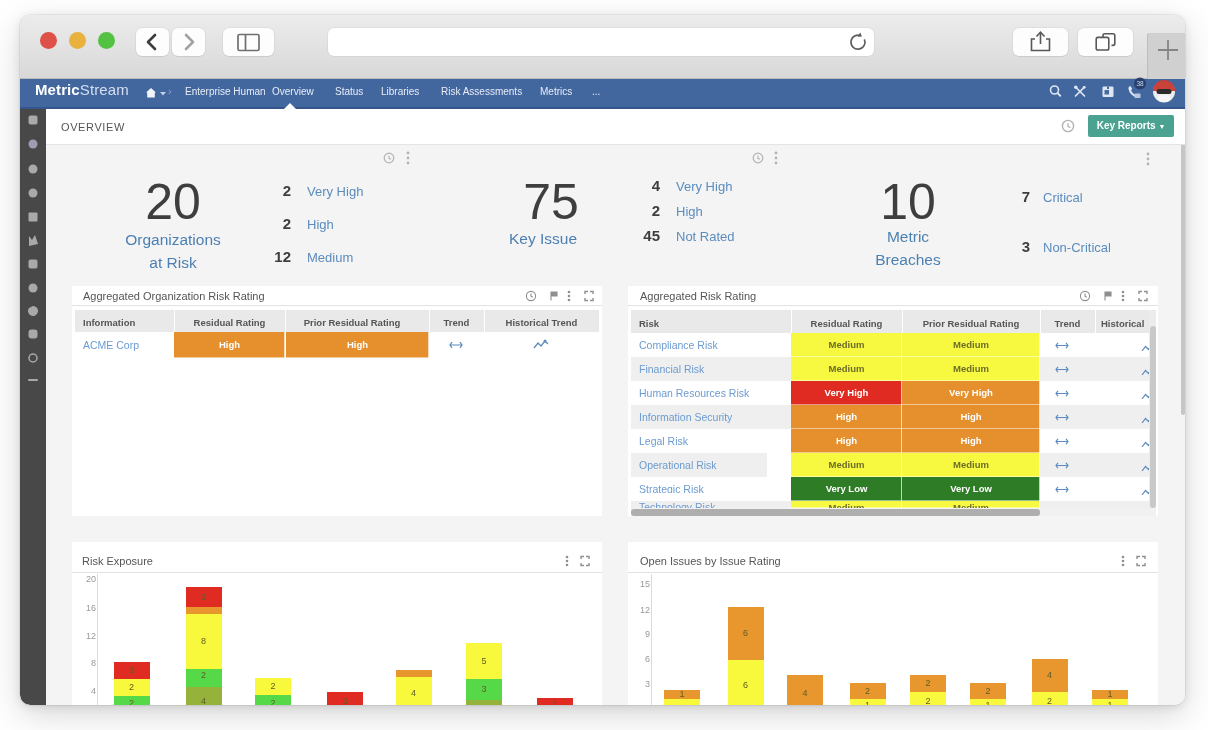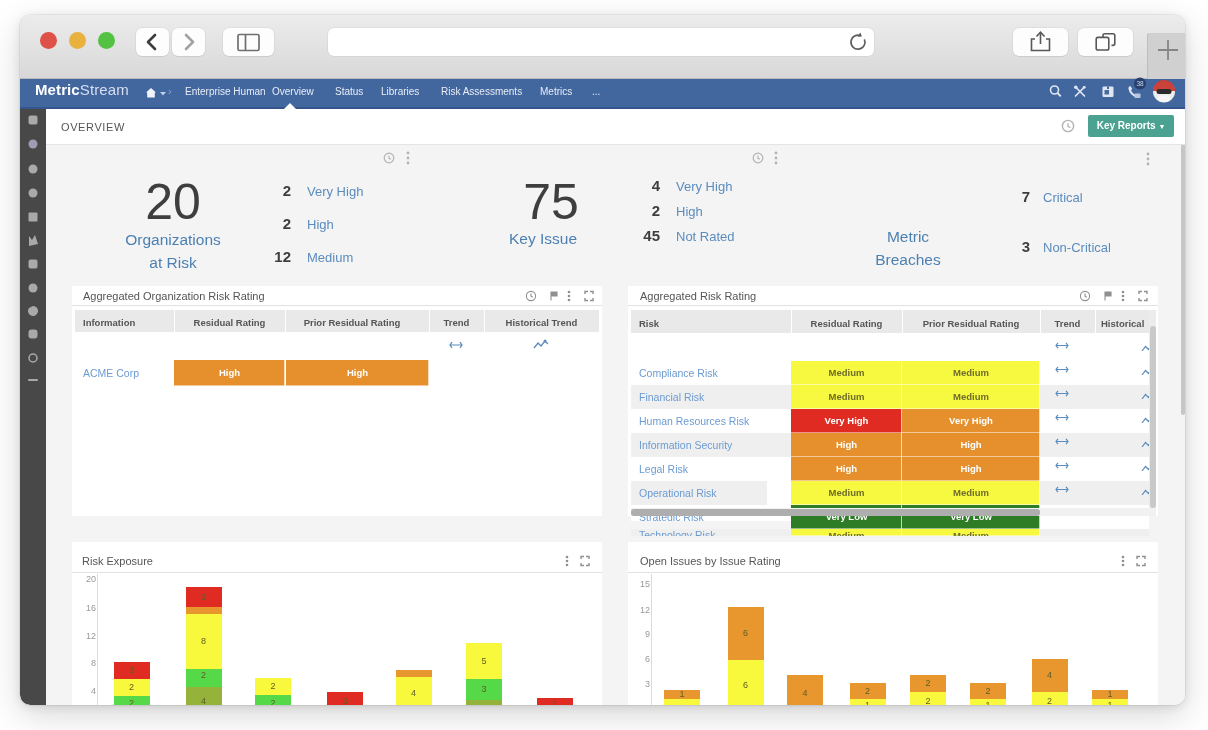--- a/index.html
+++ b/index.html
@@ -45,21 +45,21 @@
 .gico { position:absolute; color:#9b9b9b; }
 
 
 .panel { position:absolute; background:#fff; }
 .ptitle { position:absolute; font-size:11px; color:#555; top:4px; }
 .pdiv { position:absolute; left:0; right:0; top:19px; border-top:1px solid #e2e2e2; }
 
 
 .thead { position:absolute; background:#e9e9e9; }
 .th { position:absolute; font-size:9.5px; font-weight:bold; color:#555; text-align:center; top:31px; }
-.td { position:absolute; font-size:10.5px; overflow:hidden;margin-top:28px; }
+.td { position:absolute; font-size:10.5px; overflow:hidden; }
 .rating { text-align:center; font-weight:bold; line-height:24px; font-size:9.5px; box-shadow: inset -1px 0 0 rgba(255,255,255,.7), inset 0 -1px 0 rgba(255,255,255,.5); }
 
 
 .ylab { position:absolute; font-size:9px; color:#999; width:20px; text-align:right; }
 </style>
 </head>
 <body>
 <div id="win">
 
   <div id="tb">
@@ -235,20 +235,21 @@
         <path d="M6 3.4 L6 6.3 L7.9 7.3" fill="none" stroke="#b3b3b3" stroke-width="1.1"></path>
       </svg>
     <svg class="gico" style="left:728px;top:42px" width="4" height="14" viewBox="0 0 4 14">
         <g fill="#b3b3b3">
           <circle cx="2" cy="2" r="1.4"></circle>
           <circle cx="2" cy="7" r="1.4"></circle>
           <circle cx="2" cy="12" r="1.4"></circle>
         </g>
       </svg>
 
+    <div class="bignum" style="left:812px;top:68px;width:100px">10</div>
     <div class="biglab" style="left:812px;top:116px;width:100px">Metric<br>Breaches</div>
     <div class="cnum" style="left:944px;top:80px">7</div>
       <div class="clab" style="left:997px;top:82px">Critical</div>
     <div class="cnum" style="left:944px;top:130px">3</div>
       <div class="clab" style="left:997px;top:132px">Non-Critical</div>
     <svg class="gico" style="left:1100px;top:43px" width="4" height="14" viewBox="0 0 4 14">
         <g fill="#b3b3b3">
           <circle cx="2" cy="2" r="1.4"></circle>
           <circle cx="2" cy="7" r="1.4"></circle>
           <circle cx="2" cy="12" r="1.4"></circle>

